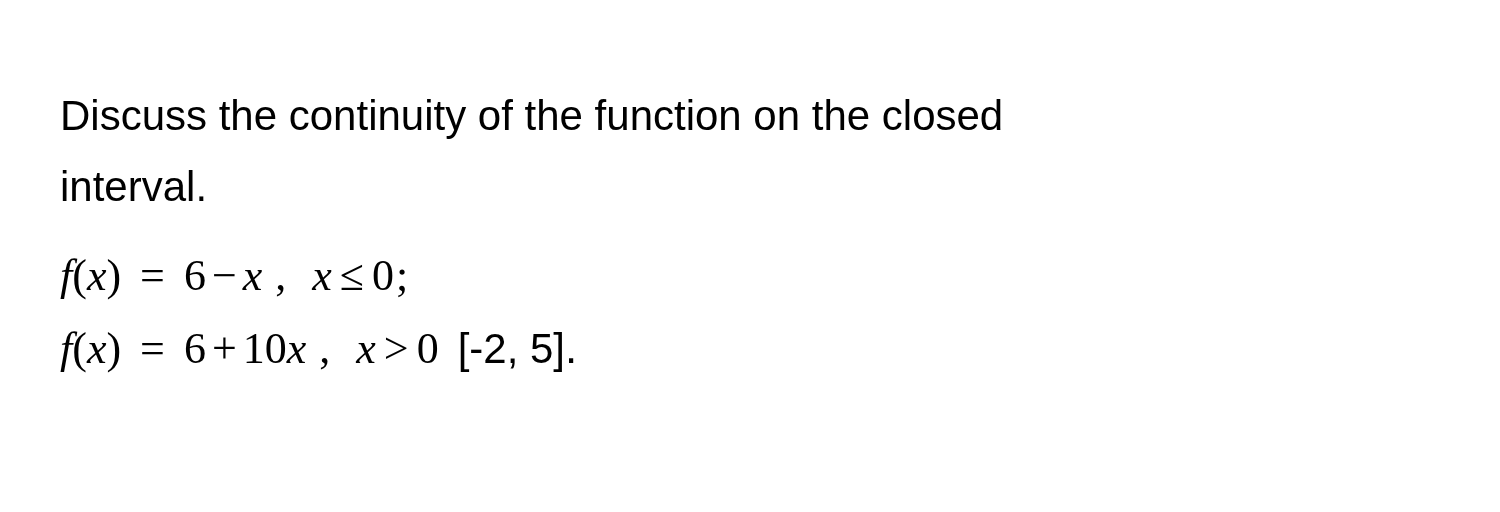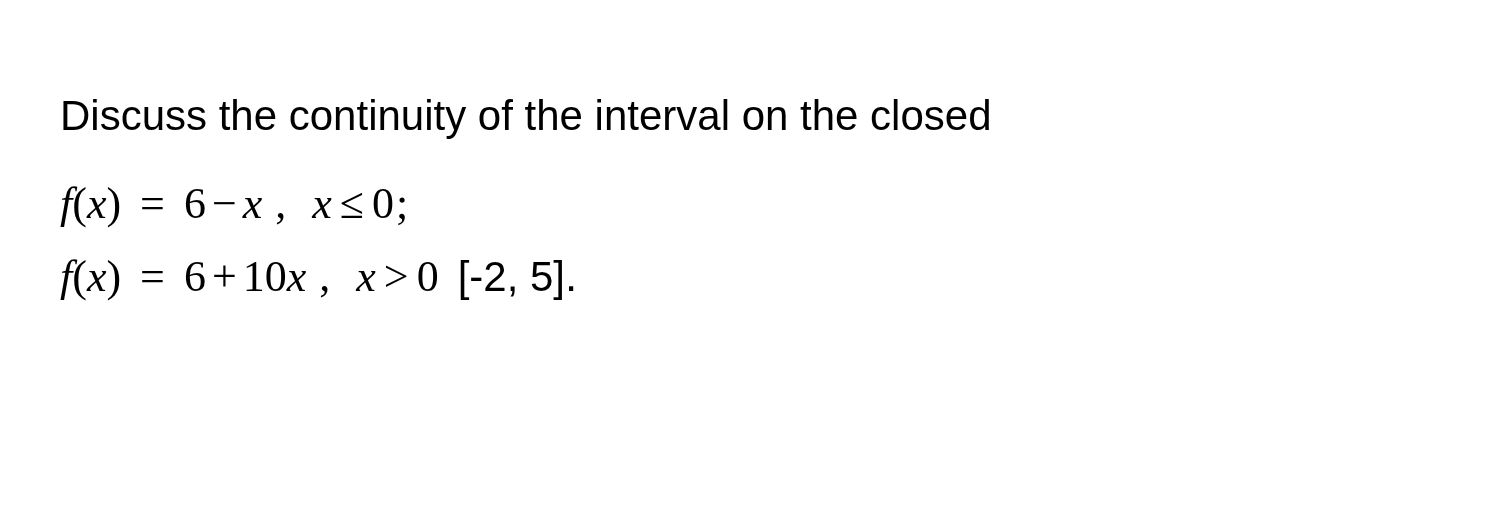--- a/index.html
+++ b/index.html
@@ -64,21 +64,22 @@
     }
     .period {
       font-style: normal;
       font-family: Arial, Helvetica, sans-serif;
     }
   </style>
 </head>
 <body>
 
 <div class="problem-text">
-  <div>Discuss the continuity of the interval on the closed</div>
+  <div>Discuss the continuity of the function on the closed</div>
+  <div>interval.</div>
 </div>
 
 <div class="math-block">
   <div class="math-line">
     <span class="math-fn">f</span><span class="math-paren">(</span><span class="math-var">x</span><span class="math-paren">)</span>
     <span class="math-rel">=</span>
     <span class="math-num">6</span><span class="math-op">−</span><span class="math-var">x</span>
     <span class="math-comma">,</span>&nbsp;
     <span class="math-var">x</span><span class="math-rel">≤</span><span class="math-num">0</span><span class="semicolon">;</span>
   </div>

